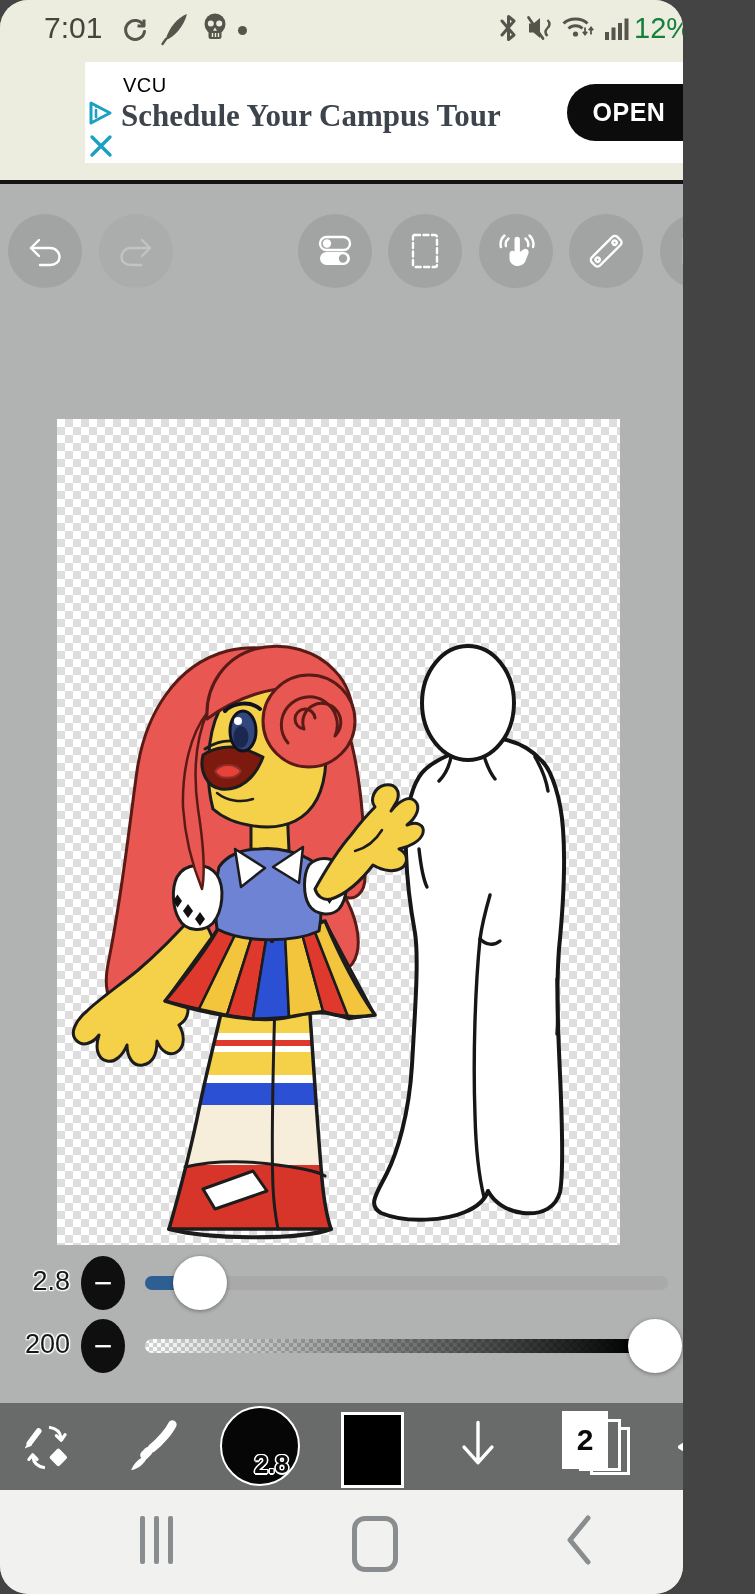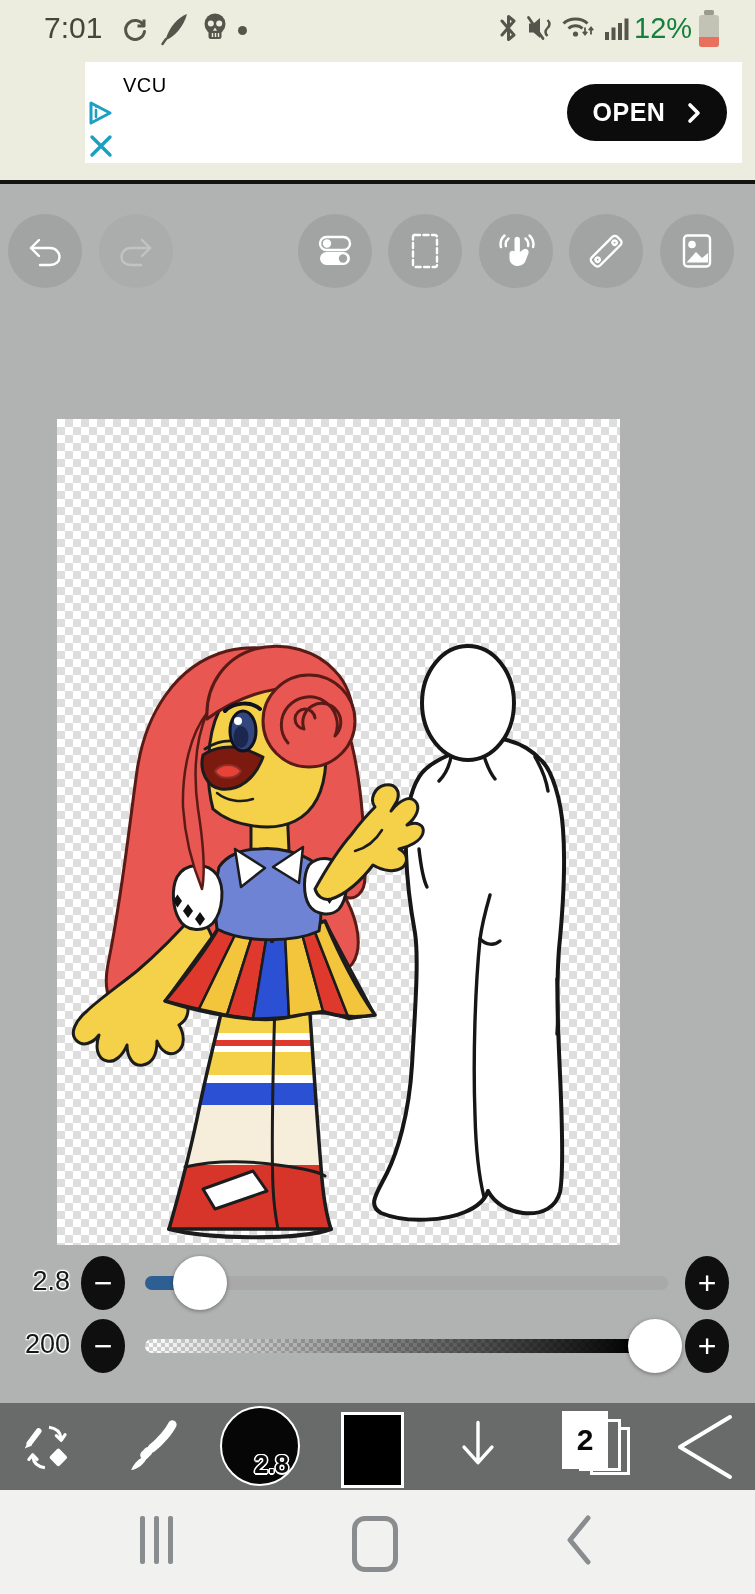--- a/index.html
+++ b/index.html
@@ -1,17 +1,17 @@
 <!DOCTYPE html>
 <html><head>
 <meta charset="utf-8">
 <style>
   html,body{margin:0;padding:0;background:#444;}
-  .screen{position:relative;width:755px;height:1594px;overflow:hidden;
-    font-family:"Liberation Sans",sans-serif;background:#b1b3b2;}
+  .screen{position:relative;width:683px;height:1594px;overflow:hidden;
+    font-family:"Liberation Sans",sans-serif;background:#b1b3b2;border-radius:28px;}
   .abs{position:absolute;}
   
   .statusbar{left:0;top:0;width:755px;height:57px;background:#ededdf;}
   .time{left:44px;top:11px;font-size:30px;color:#45453c;}
   .pct{left:634px;top:12px;font-size:29px;color:#15803d;}
   .noti-dot{left:238px;top:26px;width:9px;height:9px;border-radius:50%;background:#55554b;}
   .adarea{left:0;top:57px;width:755px;height:123px;background:#ededdf;}
   .adcard{left:85px;top:5px;width:657px;height:101px;background:#ffffff;}
   .ad-advertiser{left:38px;top:12px;font-size:20px;color:#000000;letter-spacing:.5px;}
   .ad-headline{left:36px;top:36px;font-size:31px;font-weight:700;color:#3d444c;
@@ -118,20 +118,21 @@
   <div class="abs adarea">
     <div class="abs adcard">
       <svg class="abs" style="left:2px;top:38px" width="28" height="26" viewBox="0 0 28 26">
         <path d="M4,3 L23,13 L4,23 Z" fill="none" stroke="#1ba0c4" stroke-width="3" stroke-linejoin="round"></path>
         <path d="M9,10 v7 M9,6.2 v.2" stroke="#1ba0c4" stroke-width="2.6" stroke-linecap="round"></path>
       </svg>
       <svg class="abs" style="left:4px;top:72px" width="24" height="24" viewBox="0 0 24 24">
         <path d="M3,3 L21,21 M21,3 L3,21" stroke="#1ba0c4" stroke-width="3.4" stroke-linecap="round"></path>
       </svg>
       <div class="abs ad-advertiser">VCU</div>
+      <div class="abs ad-headline">Schedule Your Campus Tour</div>
       <div class="abs ad-cta">
         <span>OPEN</span>
         <svg width="14" height="22" viewBox="0 0 14 22">
           <path d="M3,3 L11,11 L3,19" fill="none" stroke="#fff" stroke-width="3.6" stroke-linecap="round" stroke-linejoin="round"></path>
         </svg>
       </div>
     </div>
   </div>
   <div class="abs divider"></div>
 

